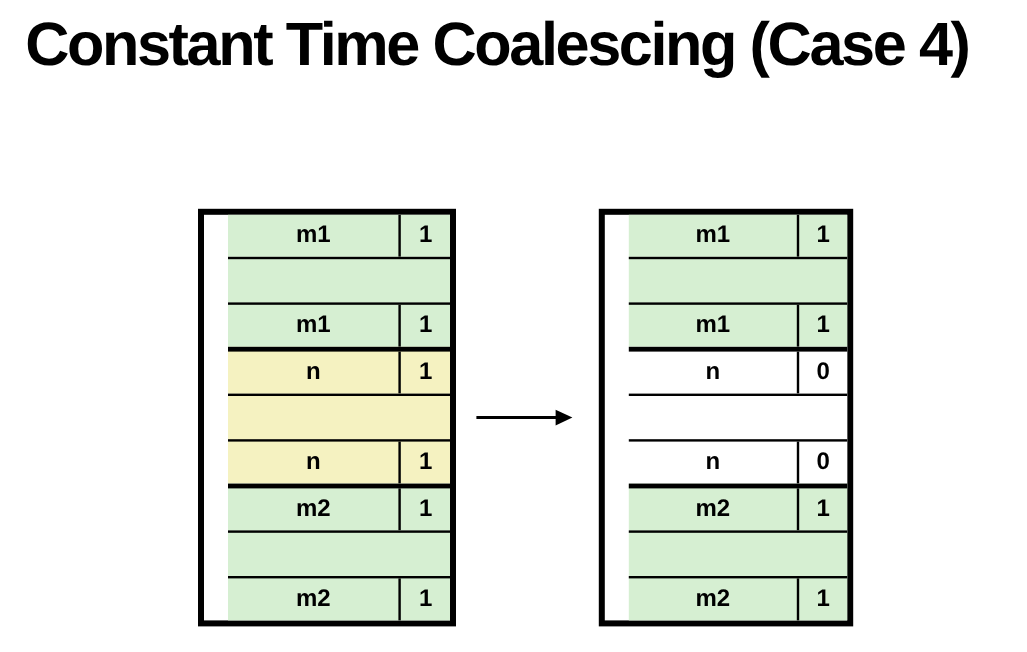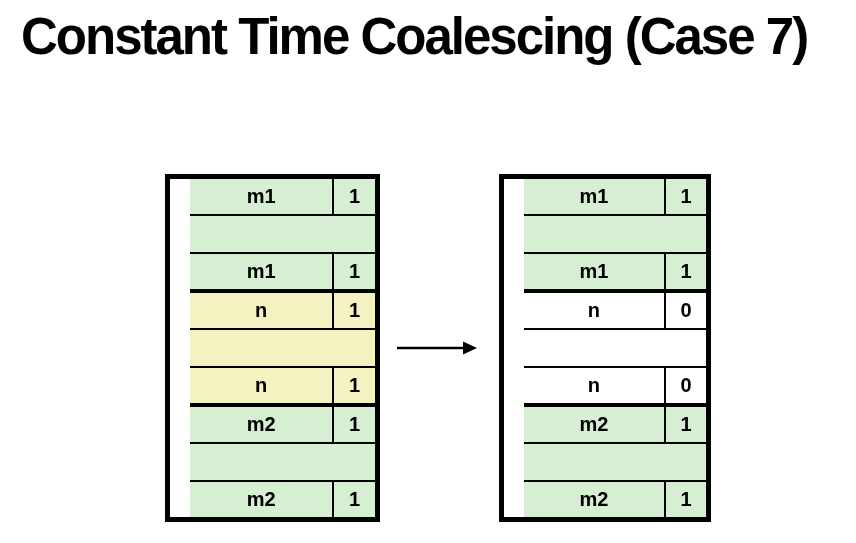--- a/index.html
+++ b/index.html
@@ -34,21 +34,21 @@
   }
   .cell-spacer{width:100%;}
   .green{background:#d6efd2;}
   .yellow{background:#f5f2c1;}
   .white{background:#ffffff;}
   .arrow-wrap{position:absolute;left:395px;top:339px;width:84px;height:18px;}
 </style>
 </head>
 <body>
 
-<div class="slide-title">Constant Time Coalescing (Case 7)</div>
+<div class="slide-title">Constant Time Coalescing (Case 4)</div>
 
 <div class="mem-table before">
   <div class="row first green">
     <div class="cell-label">m1</div>
     <div class="cell-bit">1</div>
   </div>
   <div class="row green">
     <div class="cell-spacer"></div>
   </div>
   <div class="row green">

